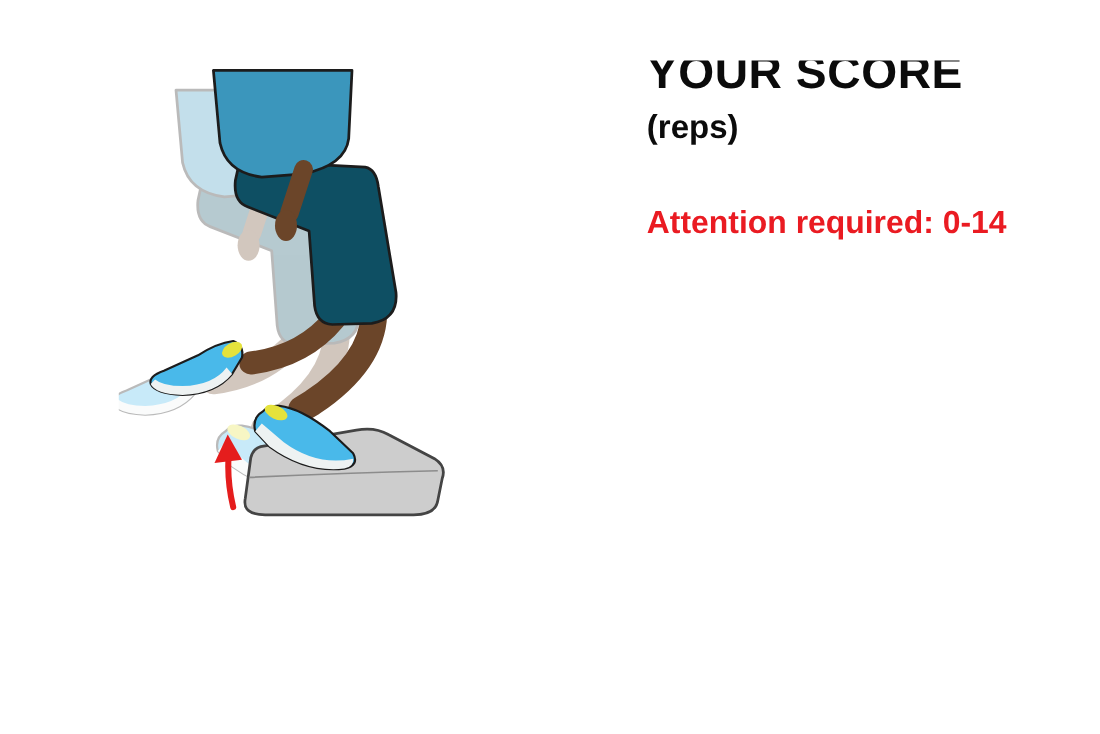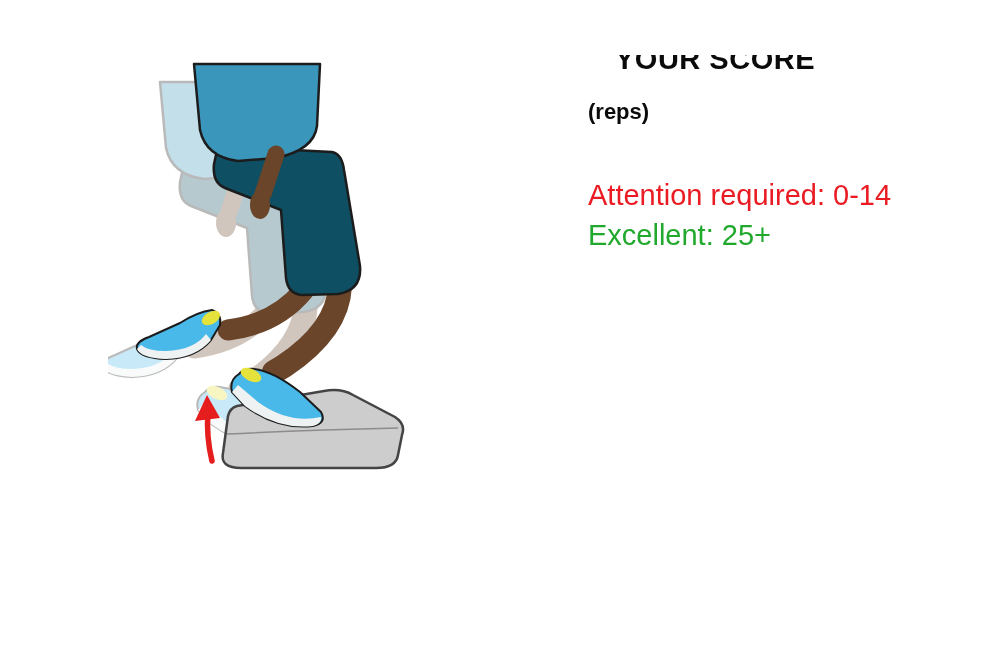--- a/index.html
+++ b/index.html
@@ -4,25 +4,25 @@
 <style>
   * { margin:0; padding:0; box-sizing:border-box; }
   html,body { width:1000px; height:667px; background:#ffffff; overflow:hidden;
               font-family:"Liberation Sans", sans-serif; }
   .page { position:relative; width:1000px; height:667px; background:#ffffff; }
 
   .illustration { position:absolute; left:108px; top:62px; width:335px; height:420px; }
 
   .score-panel { position:absolute; left:588px; top:55px; width:400px; }
   .title-clip { height:36px; overflow:hidden; }
-  .title { font-size:29px; font-weight:700; color:#0b0b0b; line-height:1;
-           margin-top:-10px; letter-spacing:.5px; white-space:nowrap;margin-left:27px; }
-  .subtitle { font-size:22px; font-weight:700; color:#0b0b0b; margin-top:8px; }
+  .title { font-size:42px; font-weight:700; color:#0b0b0b; line-height:1;
+           margin-top:-10px; letter-spacing:.5px; white-space:nowrap; }
+  .subtitle { font-size:30px; font-weight:700; color:#0b0b0b; margin-top:8px; }
   .levels { margin-top:50px; }
-  .level { font-size:29px; font-weight:400; line-height:40px; white-space:nowrap; }
+  .level { font-size:29px; font-weight:700; line-height:40px; white-space:nowrap; }
 </style>
 </head>
 <body>
 
 <div class="page">
 
   <div class="illustration">
     <svg width="335" height="420" viewBox="0 0 335 420" xmlns="http://www.w3.org/2000/svg" xmlns:xlink="http://www.w3.org/1999/xlink">
       <defs>
         <g id="figure" stroke-linecap="round" stroke-linejoin="round">
@@ -64,17 +64,16 @@
     </svg>
   </div>
 
   <div class="score-panel">
     <div class="title-clip">
       <h1 class="title">YOUR SCORE</h1>
     </div>
     <div class="subtitle">(reps)</div>
     <div class="levels">
       <div class="level" style="color: rgb(234, 27, 34);">Attention required: 0-14</div>
-      <div class="level" style="color: rgb(33, 169, 46);">Excellent: 25+</div>
     </div>
   </div>
 
 </div>
 
 </body></html>

